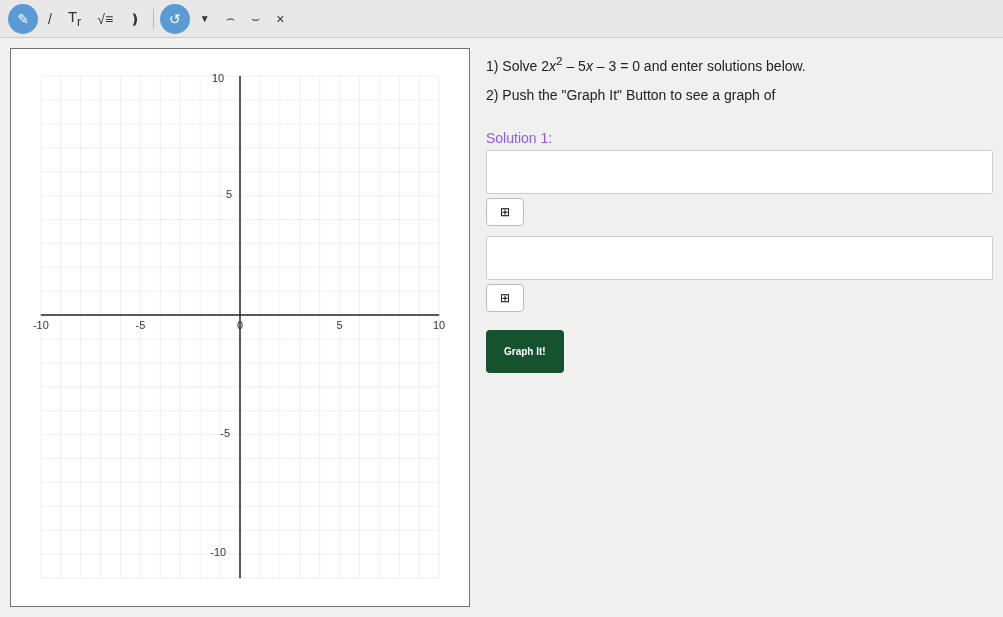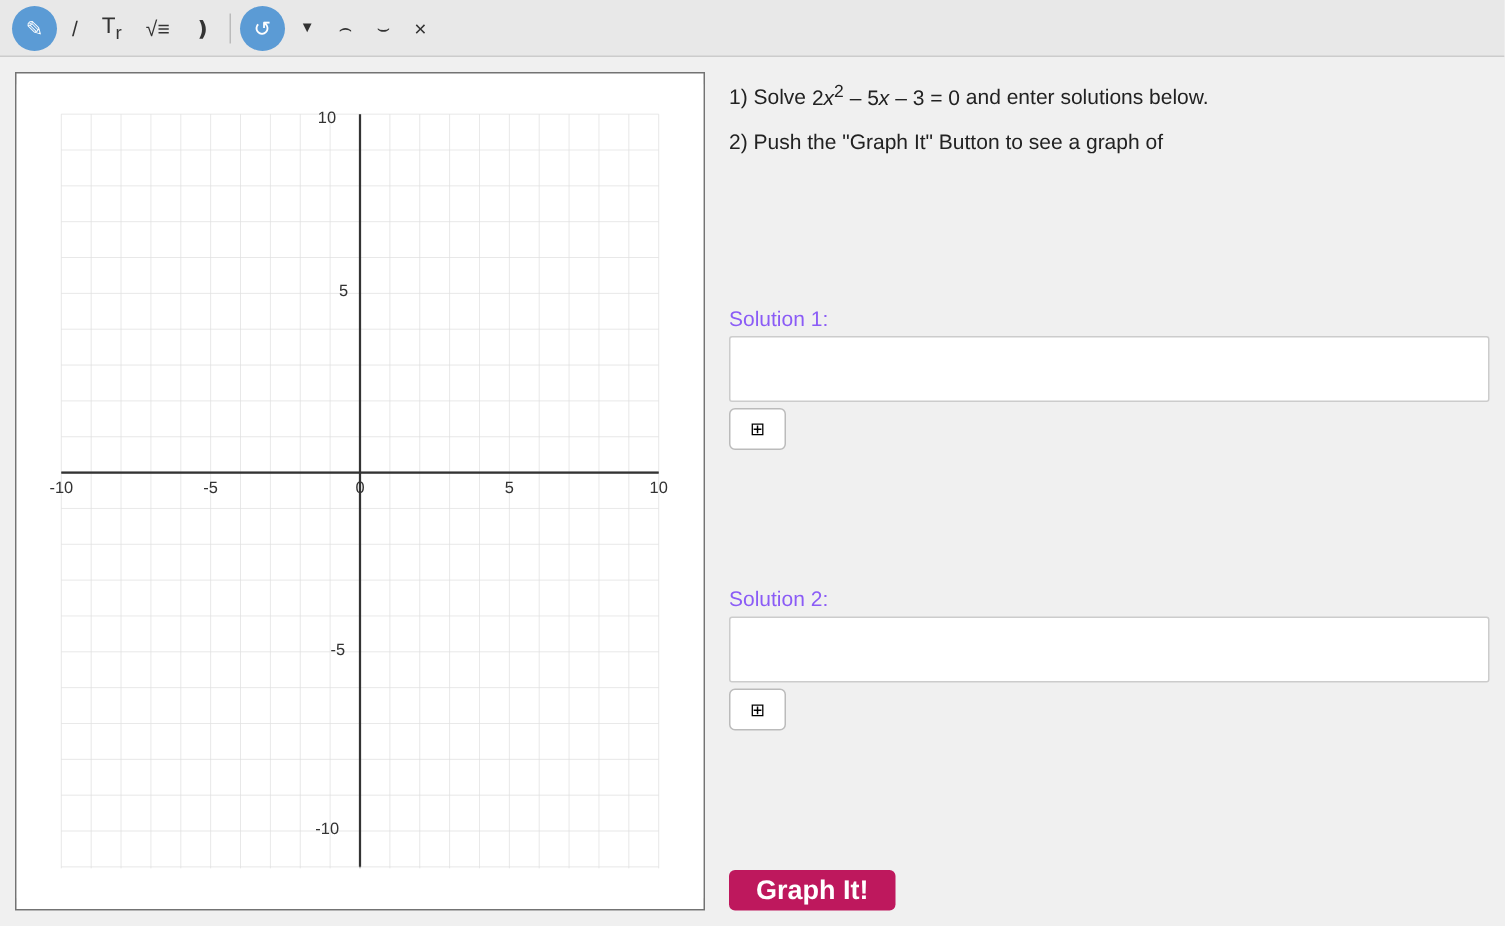--- a/index.html
+++ b/index.html
@@ -68,23 +68,22 @@
       border: 1px solid #737373;
       position: relative;
       overflow: hidden;
     }
 
     
     .right-panel {
       flex: 1;
       display: flex;
       flex-direction: column;
-      gap: 0;
+      gap: 10px;
       padding-top: 4px;
-      justify-content: space-between;
     }
 
     .instructions {
       font-size: 14px;
       line-height: 1.5;
       color: #222;
     }
     .instructions p {
       margin-bottom: 8px;
     }
@@ -123,27 +122,27 @@
       font-size: 12px;
       margin-top: 4px;
       display: inline-flex;
       align-items: center;
       justify-content: center;
       width: 38px;
       height: 28px;
     }
 
     .graph-it-btn {
-      background: #be185d;
+      background: #14532d;
       color: white;
       border: none;
       border-radius: 4px;
       cursor: pointer;
-      padding: 3px 18px;
-      font-size: 18px;
+      padding: 16px 18px;
+      font-size: 10px;
       font-weight: bold;
       margin-top: 8px;
       width: fit-content;
     }
 
     
     .graph-svg {
       width: 100%;
       height: 100%;
     }
@@ -274,21 +273,20 @@
       <div class="solution-label">Solution 1:</div>
       <div class="solution-input-area">
         <input type="text" value="" placeholder="" style="">
       </div>
       <button class="keyboard-btn">
         <span>⊞</span>
       </button>
     </div>
 
     <div>
-      <div class="solution-label">Solution 2:</div>
       <div class="solution-input-area">
         <input type="text" value="" placeholder="" style="">
       </div>
       <button class="keyboard-btn">
         <span>⊞</span>
       </button>
     </div>
 
     <div>
       <button class="graph-it-btn">Graph It!</button>

